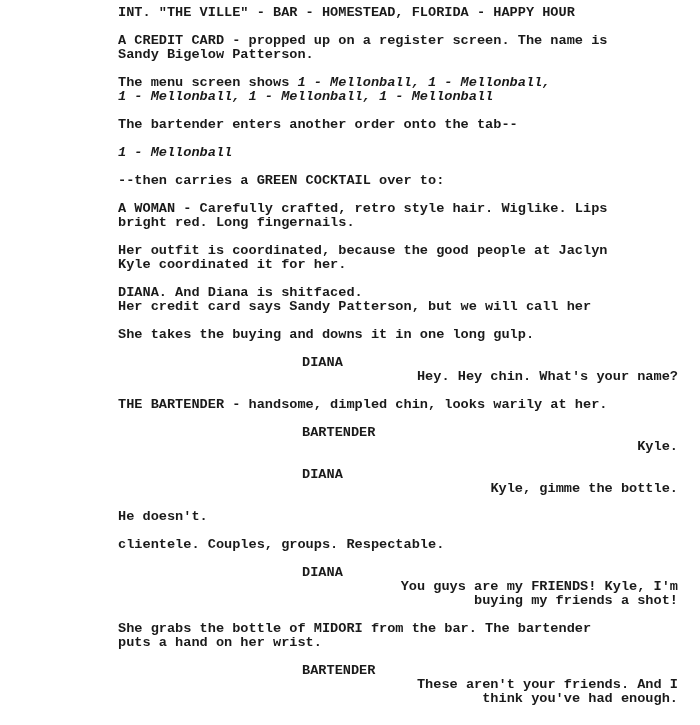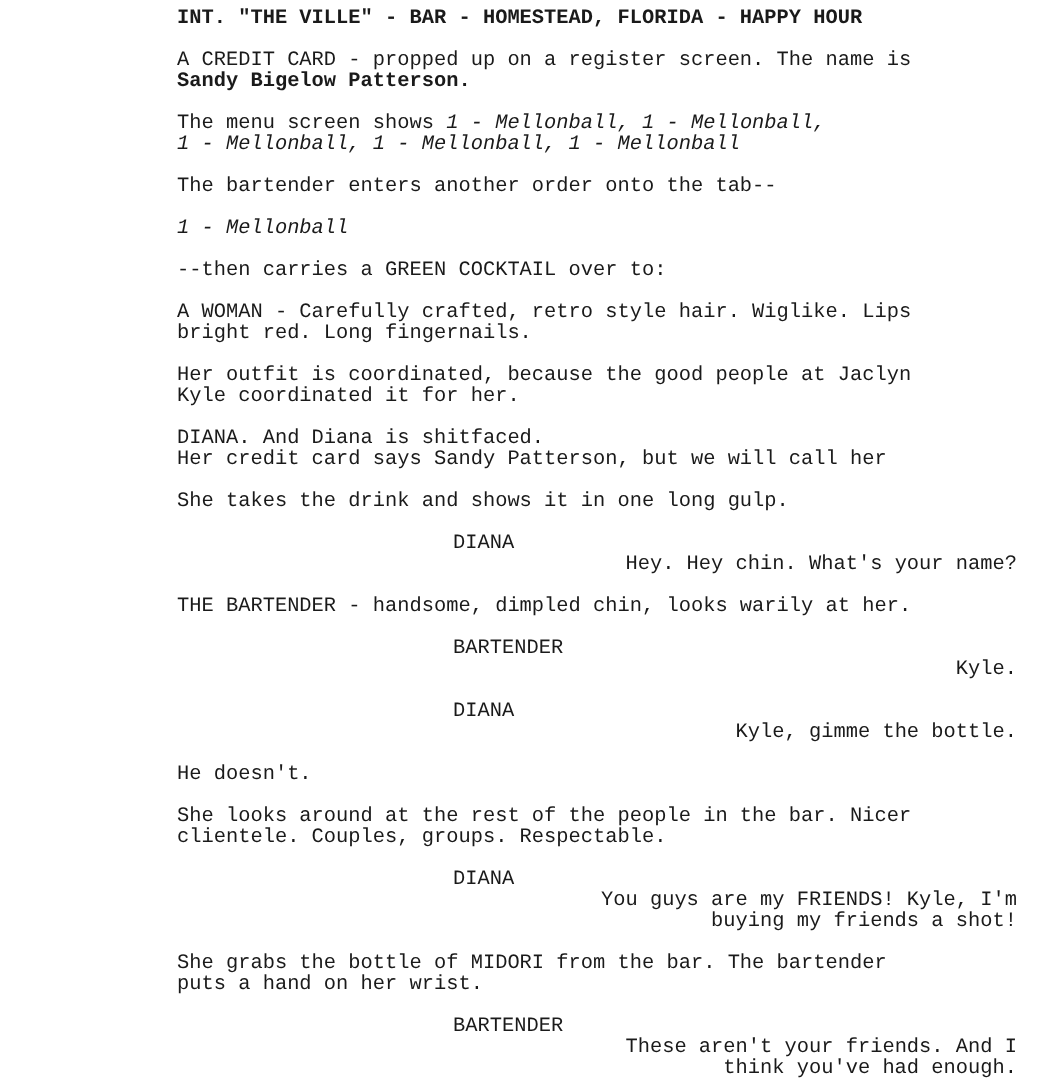--- a/index.html
+++ b/index.html
@@ -4,21 +4,21 @@
 <style>
   html, body { margin: 0; padding: 0; background: #ffffff; }
   body { width: 700px; height: 725px; overflow: hidden; position: relative; }
   .page {
     position: absolute; left: 0; top: 0; width: 700px; height: 725px;
     background: #ffffff;
     font-family: "Liberation Mono", "DejaVu Sans Mono", monospace;
     font-size: 13.6px; line-height: 14px; color: #1a1a1a;
   }
   .script { position: absolute; left: 118px; top: 6px; width: 560px; }
-  .line { height: 14px; white-space: pre; }
+  .line { height: 14px; white-space: pre; font-weight: bold; }
   .blank { height: 14px; }
   .b { font-weight: bold; }
   .i { font-style: italic; }
   .char { padding-left: 184px; }
   .dial { padding-left: 84px; text-align: right; }
 </style>
 </head>
 <body>
 
 <div class="page">
@@ -59,21 +59,21 @@
       <div class="line">Kyle coordinated it for her.</div>
     </div>
     <div class="blank"></div>
 
     <div>
       <div class="line">DIANA. And Diana is shitfaced.</div>
       <div class="line">Her credit card says Sandy Patterson, but we will call her</div>
     </div>
     <div class="blank"></div>
 
-    <div class="line">She takes the drink and shows it in one long gulp.</div>
+    <div class="line">She takes the buying and downs it in one long gulp.</div>
     <div class="blank"></div>
 
     <div>
       <div class="line char">DIANA</div>
       <div class="line dial">Hey. Hey chin. What's your name?</div>
     </div>
     <div class="blank"></div>
 
     <div class="line">THE BARTENDER - handsome, dimpled chin, looks warily at her.</div>
     <div class="blank"></div>
@@ -87,21 +87,20 @@
     <div>
       <div class="line char">DIANA</div>
       <div class="line dial">Kyle, gimme the bottle.</div>
     </div>
     <div class="blank"></div>
 
     <div class="line">He doesn't.</div>
     <div class="blank"></div>
 
     <div>
-      <div class="line">She looks around at the rest of the people in the bar. Nicer</div>
       <div class="line">clientele. Couples, groups. Respectable.</div>
     </div>
     <div class="blank"></div>
 
     <div>
       <div class="line char">DIANA</div>
       <div class="line dial">You guys are my FRIENDS! Kyle, I'm</div>
       <div class="line dial">buying my friends a shot!</div>
     </div>
     <div class="blank"></div>

